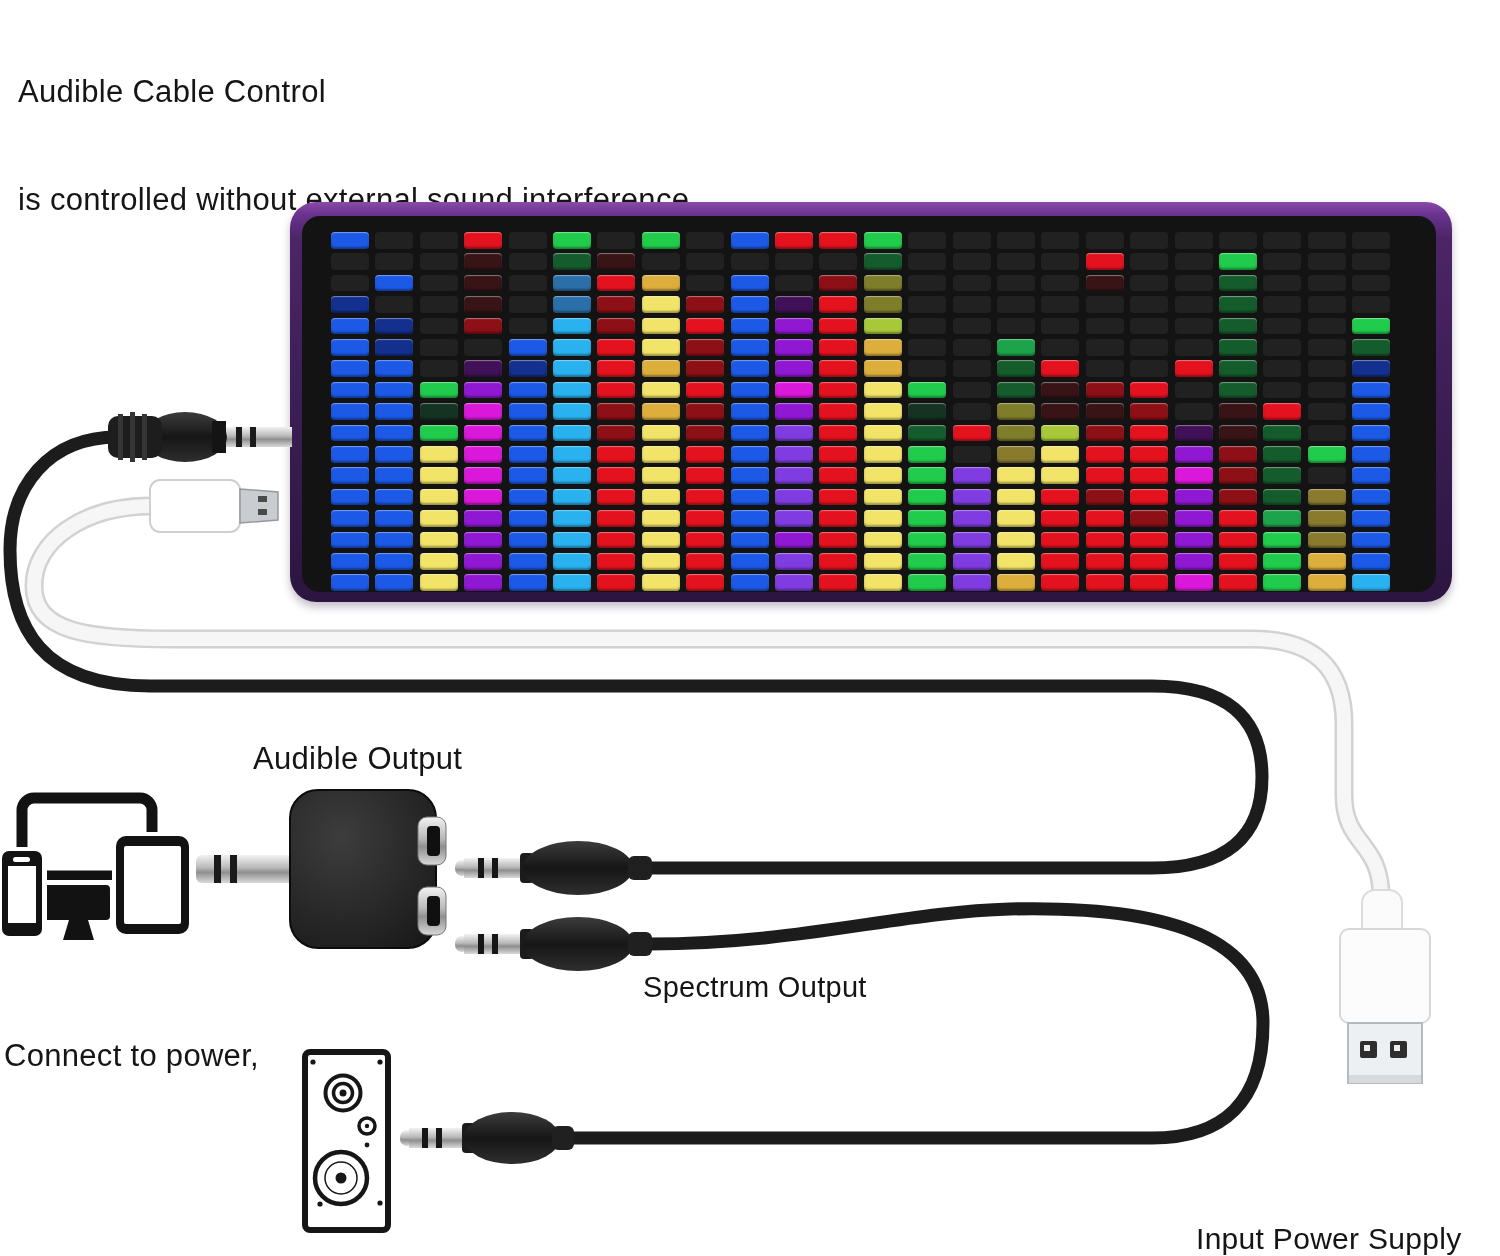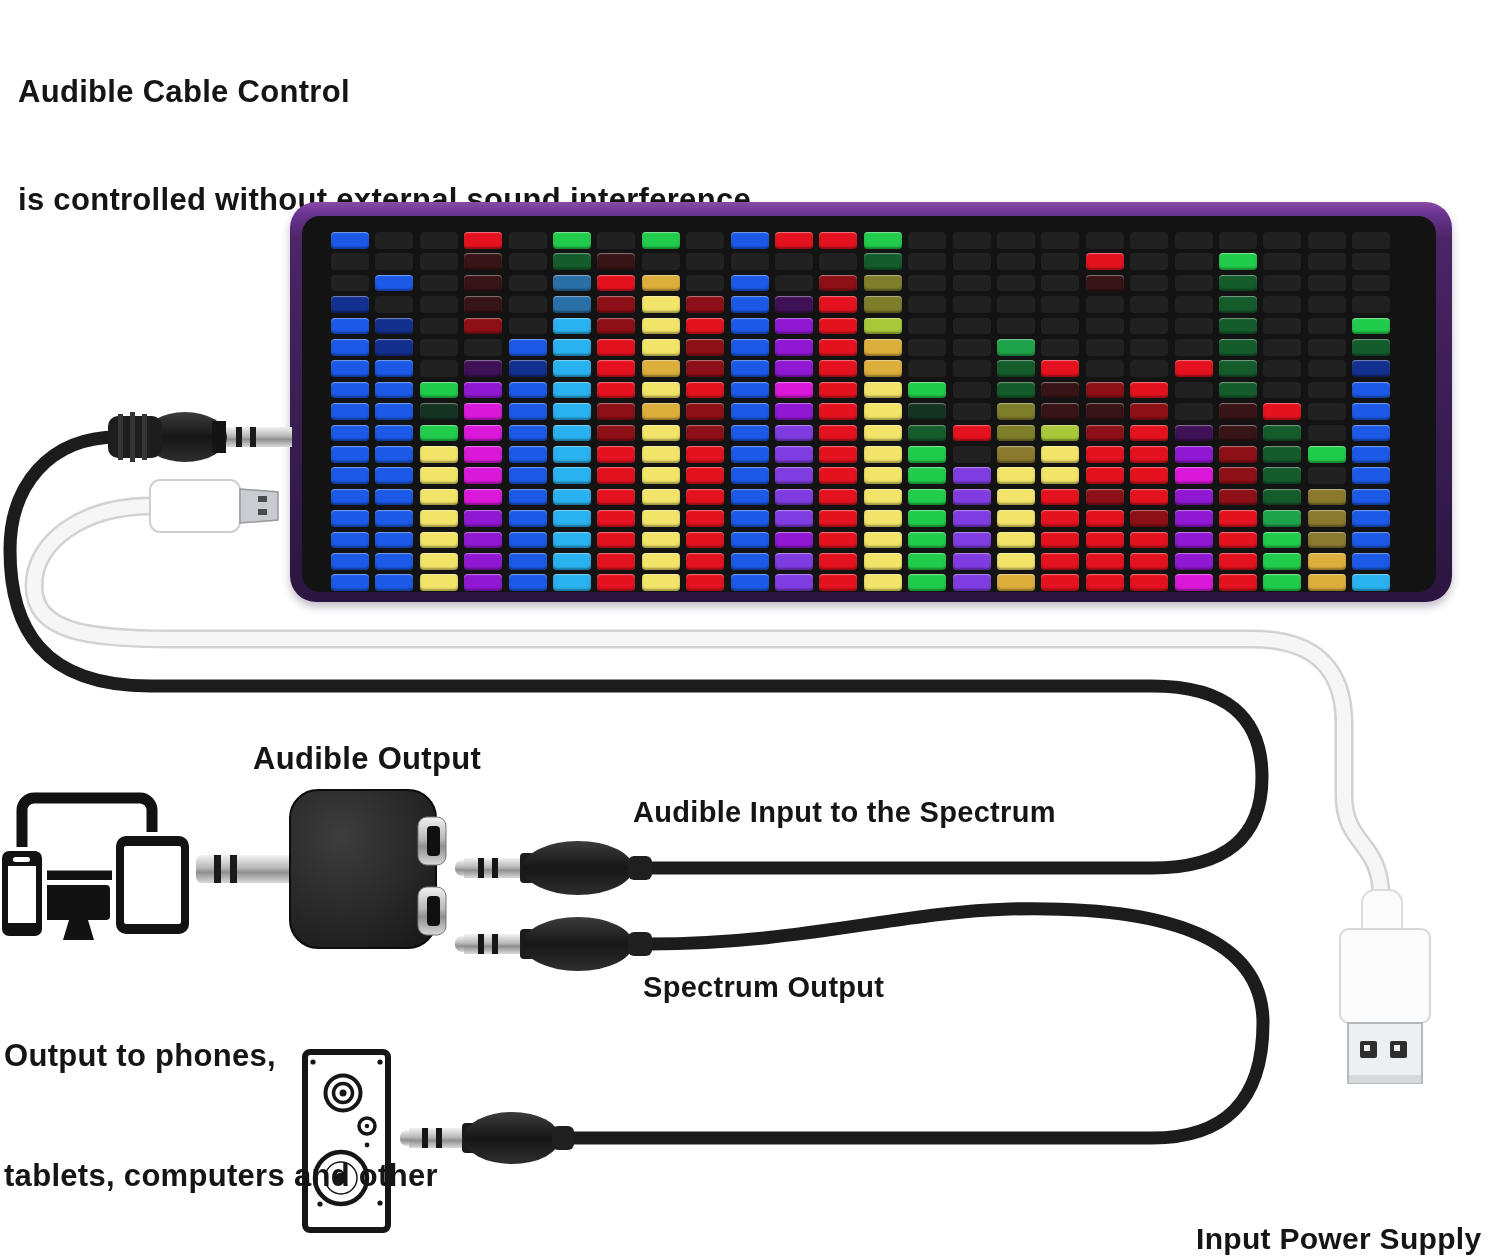--- a/index.html
+++ b/index.html
@@ -1,20 +1,20 @@
 <!DOCTYPE html>
 <html><head>
 <meta charset="utf-8">
 <style>
   html,body { margin:0; padding:0; background:#ffffff; }
   .canvas {
     position:relative; width:1500px; height:1256px; overflow:hidden;
     background:#ffffff; font-family:"Liberation Sans", sans-serif; color:#151515;
   }
-  .lbl { position:absolute; white-space:pre; color:#151515; letter-spacing:0.3px;font-weight:bold; }
+  .lbl { position:absolute; white-space:pre; color:#151515; letter-spacing:0.3px; }
   .header { left:18px; top:2px; font-size:31px; line-height:36px; }
   .lbl-audible-input { left:253px; top:741px; font-size:31px; }
   .lbl-spectrum      { left:633px; top:796px; font-size:29px; }
   .lbl-output        { left:643px; top:971px; font-size:29px; }
   .lbl-phones        { left:4px;   top:956px; font-size:31px; line-height:40px; }
   .lbl-speakers      { left:412px; top:1170px; font-size:30px; line-height:40px; }
   .lbl-power         { left:1196px; top:1139px; font-size:30px; line-height:40px; }
 
   .device {
     position:absolute; left:290px; top:202px; width:1162px; height:400px;
@@ -583,25 +583,23 @@
       <rect x="2" y="851" width="40" height="85" rx="7" fill="#121212"></rect>
       <rect x="8" y="866" width="28" height="57" fill="#ffffff"></rect>
       <rect x="13" y="857" width="17" height="5" rx="2.5" fill="#ffffff"></rect>
       <rect x="112" y="832" width="82" height="106" rx="12" fill="#ffffff"></rect>
       <rect x="116" y="836" width="73" height="98" rx="10" fill="#121212"></rect>
       <rect x="124" y="846" width="57" height="78" rx="2" fill="#ffffff"></rect>
     </g>
   </svg>
 
   <div class="lbl lbl-audible-input">Audible Output</div>
-  <div class="lbl lbl-spectrum">Audible Input to the Spectrum</div>
   <div class="lbl lbl-output">Spectrum Output</div>
   <div class="lbl lbl-phones">
-    <div>Output to phones,</div>
-    <div>tablets, computers and other</div>
+    <div>Connect to power,</div>
     
   </div>
   <div class="lbl lbl-speakers">
     <div>Connect speakers, earphones and</div>
     
   </div>
   <div class="lbl lbl-power">
     <div>Input Power Supply</div>
     
   </div>

